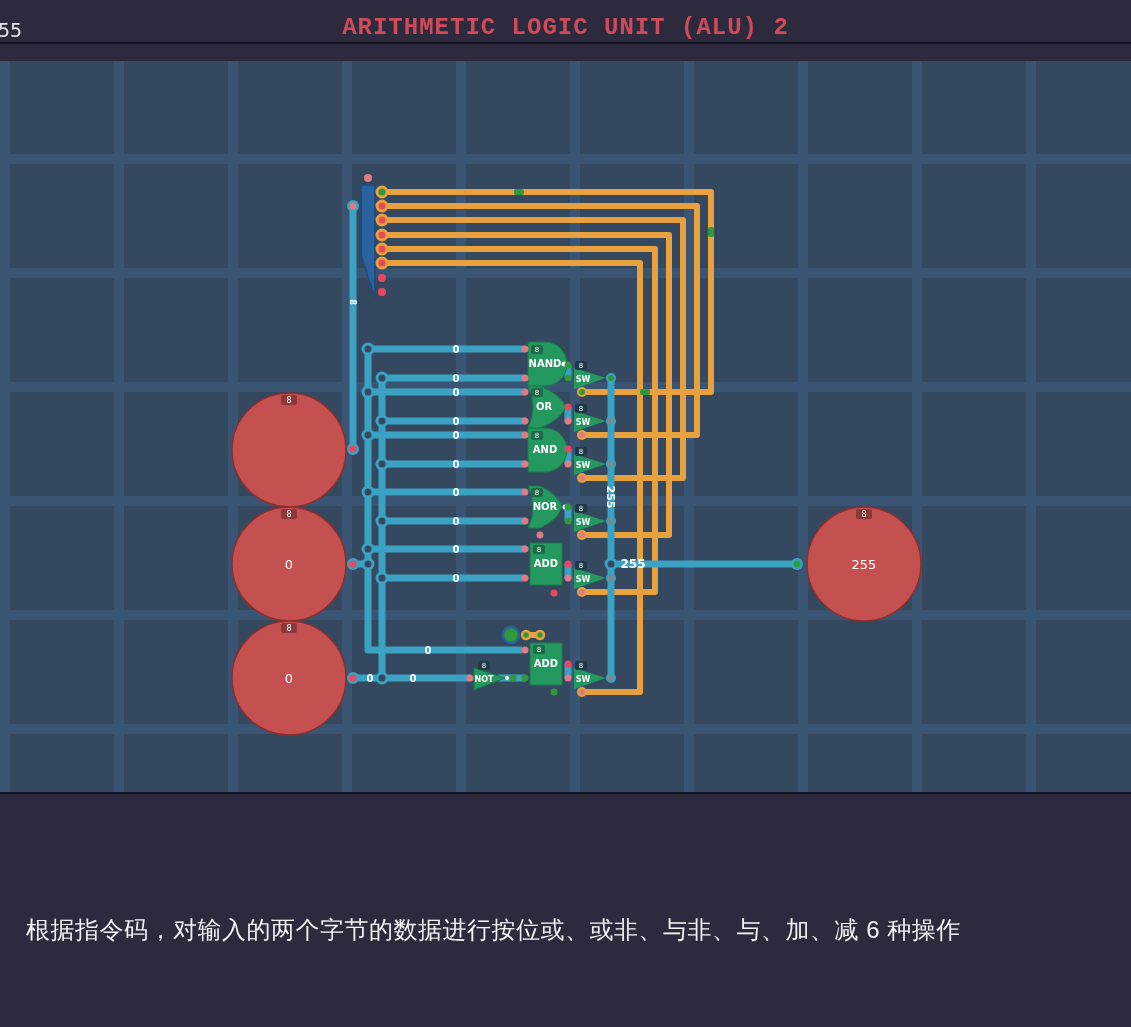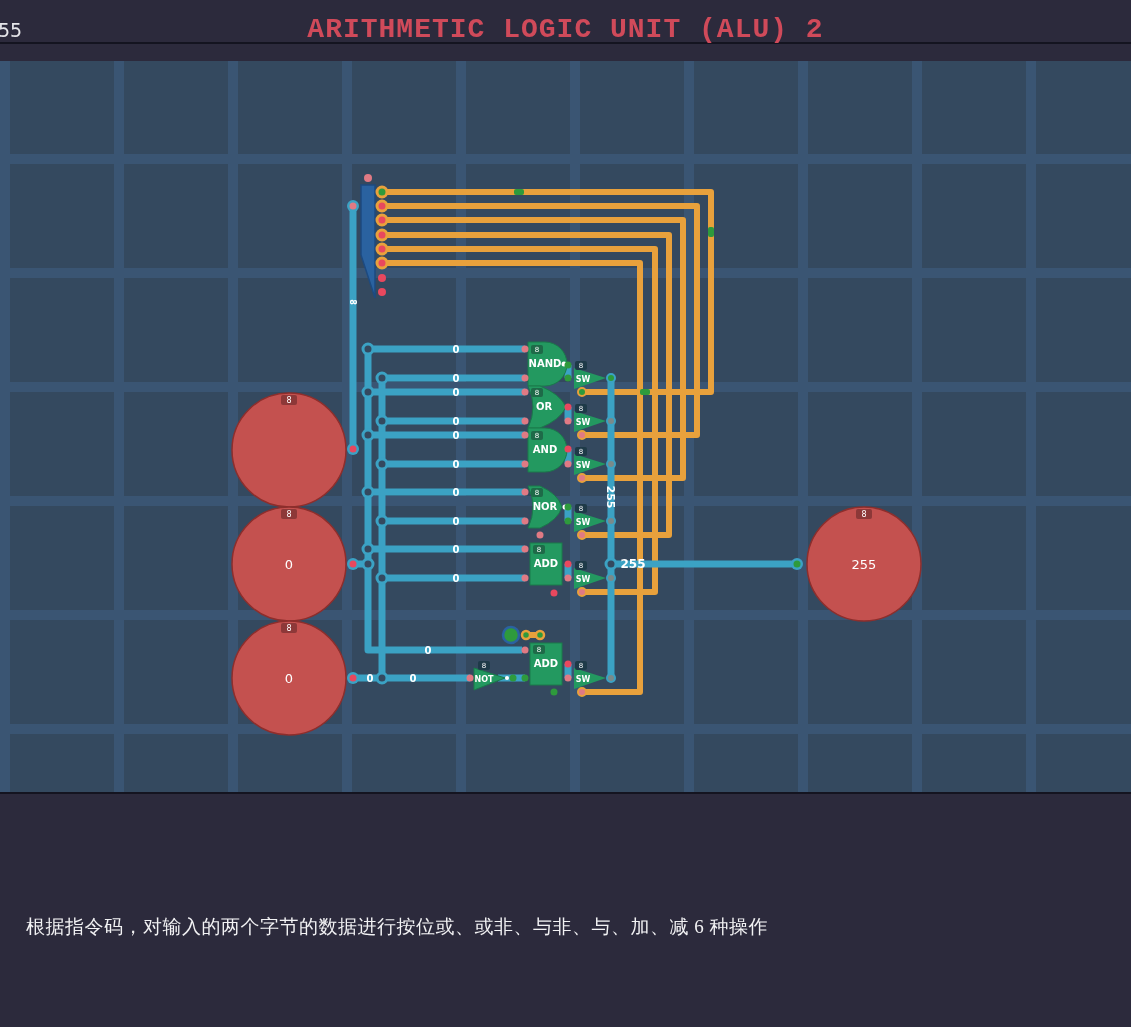--- a/index.html
+++ b/index.html
@@ -1,23 +1,23 @@
 <!DOCTYPE html>
 <html><head>
 <meta charset="utf-8">
 <style>
   * { margin:0; padding:0; box-sizing:border-box; }
   html, body { width:1131px; height:1027px; overflow:hidden; background:#2c2a3c; }
   body { position:relative; font-family:"DejaVu Sans Mono", monospace; }
   .topbar { position:absolute; left:0; top:0; width:1131px; height:44px; background:#2c2a3c; border-bottom:2px solid #141420; }
   .score { position:absolute; left:-2px; top:19px; color:#e6e6ea; font-family:"DejaVu Sans", sans-serif; font-size:19px; }
-  .title { position:absolute; left:0; width:1131px; top:14px; text-align:center; color:#d04a5a; font-family:"Liberation Mono", monospace; font-size:28px; font-weight:bold; letter-spacing:1px; padding-left:0; }
+  .title { position:absolute; left:0; width:1131px; top:14px; text-align:center; color:#d04a5a; font-family:"Liberation Mono", monospace; font-size:24px; font-weight:bold; letter-spacing:1px; padding-left:0; }
   .board { position:absolute; left:0; top:61px; width:1131px; height:731px; background:#34495f; overflow:hidden; }
   .bottombar { position:absolute; left:0; top:792px; width:1131px; height:235px; background:#2c2a3c; border-top:2px solid #141420; }
-  .desc { position:absolute; left:26px; top:120px; color:#f2f2f4; font-family:Liberation Serif, serif; font-size:19px; letter-spacing:0.5px; }
+  .desc { position:absolute; left:26px; top:120px; color:#f2f2f4; font-family:Liberation Sans, sans-serif; font-size:24px; letter-spacing:0.5px; }
   svg text { font-family:"DejaVu Sans", sans-serif; }
 </style>
 </head>
 <body>
 
 <div class="topbar">
   <div class="score">55</div>
   <div class="title">ARITHMETIC LOGIC UNIT (ALU) 2</div>
 </div>
 

